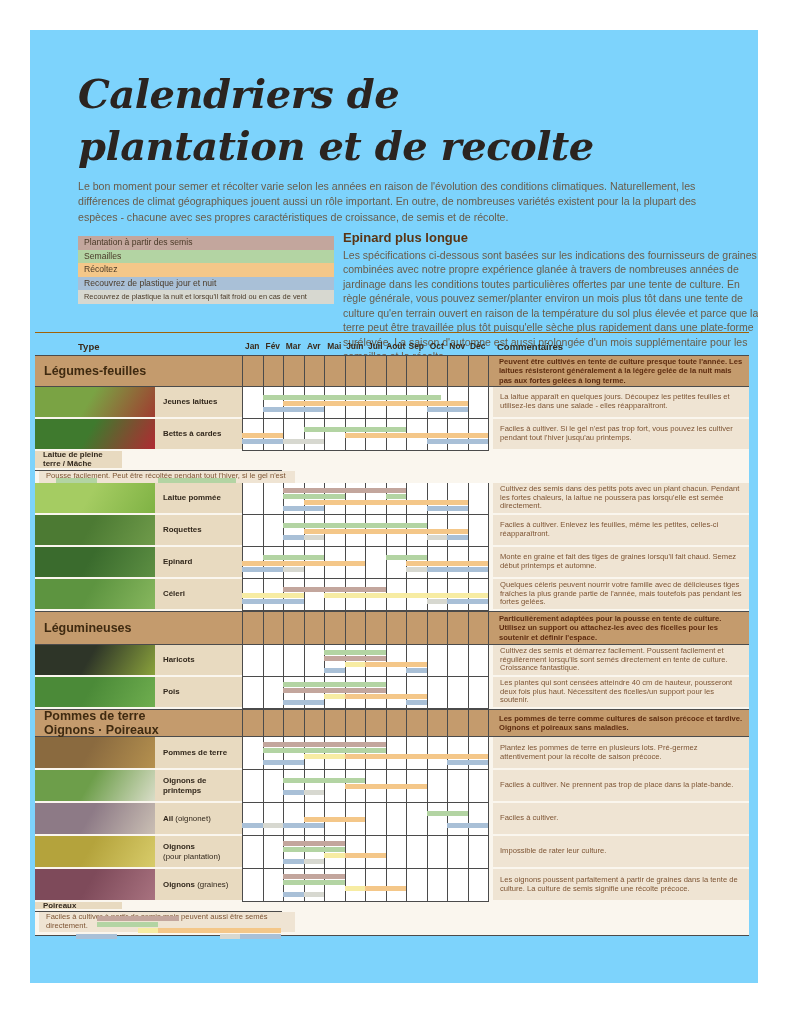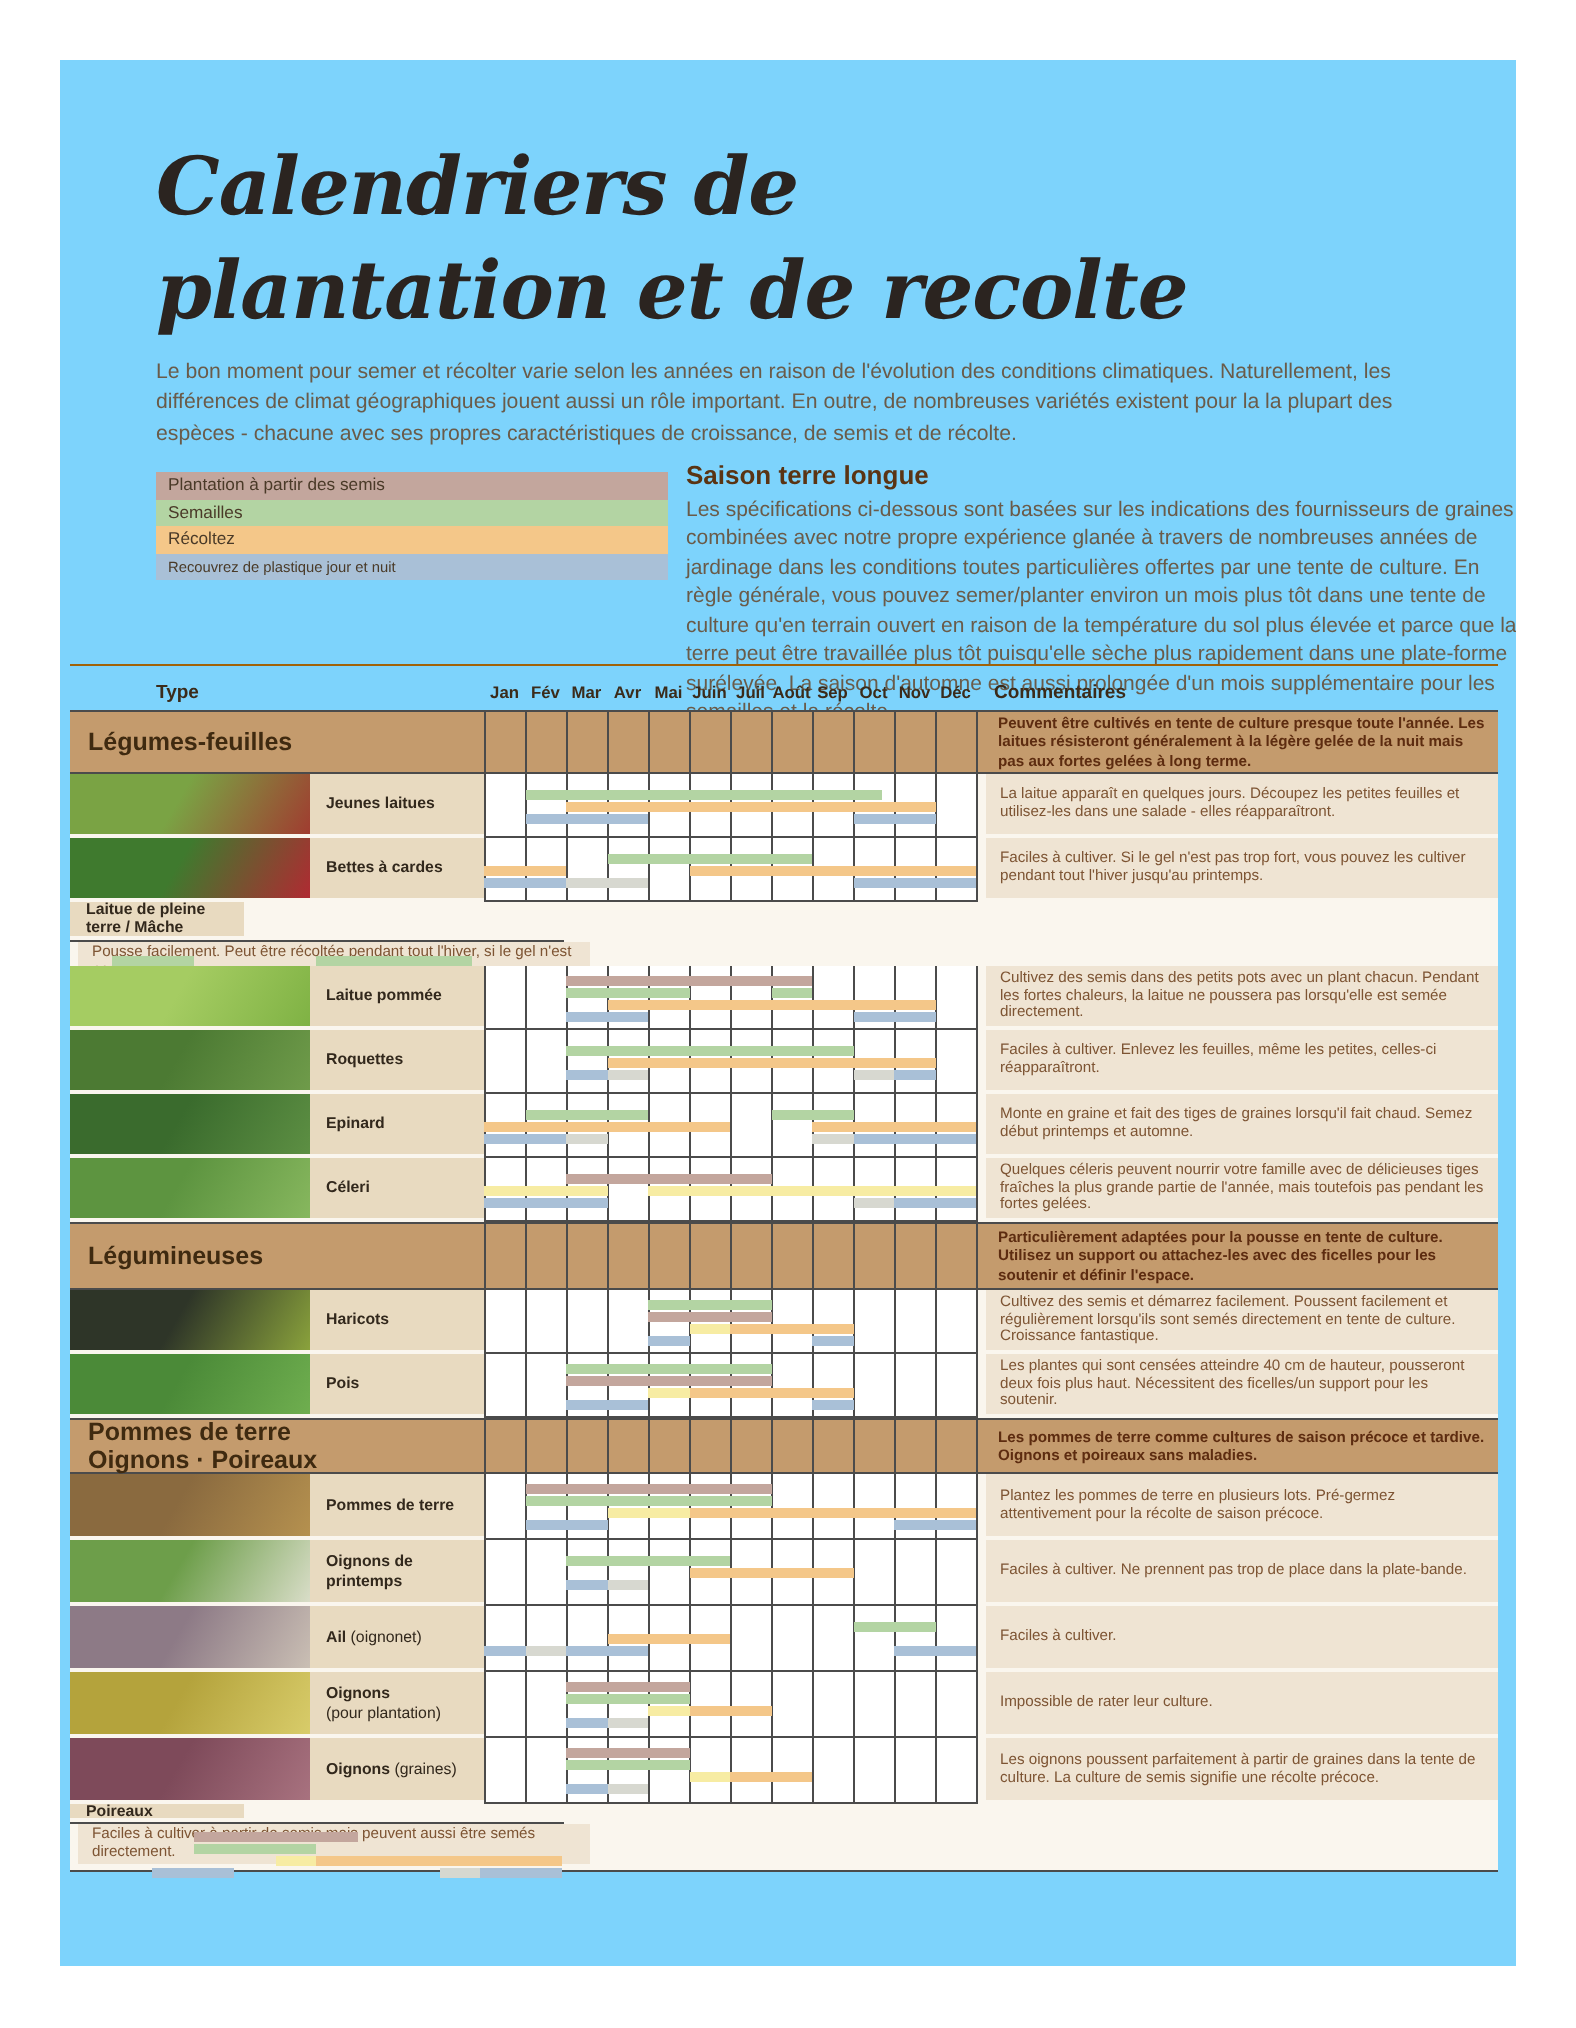--- a/index.html
+++ b/index.html
@@ -55,24 +55,25 @@
     <div>plantation et de recolte</div>
   </div>
 
   <div class="intro">Le bon moment pour semer et récolter varie selon les années en raison de l'évolution des conditions climatiques. Naturellement, les différences de climat géographiques jouent aussi un rôle important. En outre, de nombreuses variétés existent pour la la plupart des espèces - chacune avec ses propres caractéristiques de croissance, de semis et de récolte.</div>
 
   <div class="legend">
       <div class="lgrow" style="background: rgb(195, 166, 157);">Plantation à partir des semis</div>
       <div class="lgrow" style="background: rgb(179, 212, 163);">Semailles</div>
       <div class="lgrow" style="background: rgb(244, 199, 137);">Récoltez</div>
       <div class="lgrow" style="background: rgb(169, 192, 215);">Recouvrez de plastique jour et nuit</div>
+      <div class="lgrow" style="background: rgb(215, 216, 208);">Recouvrez de plastique la nuit et lorsqu'il fait froid ou en cas de vent</div>
     </div>
 
   <div class="season">
-    <div class="h">Saison terre longue</div>
+    <div class="h">Epinard plus longue</div>
     <div class="b">Les spécifications ci-dessous sont basées sur les indications des fournisseurs de graines combinées avec notre propre expérience glanée à travers de nombreuses années de jardinage dans les conditions toutes particulières offertes par une tente de culture. En règle générale, vous pouvez semer/planter environ un mois plus tôt dans une tente de culture qu'en terrain ouvert en raison de la température du sol plus élevée et parce que la terre peut être travaillée plus tôt puisqu'elle sèche plus rapidement dans une plate-forme surélevée. La saison d'automne est aussi prolongée d'un mois supplémentaire pour les semailles et la récolte.</div>
   </div>
 
   <div class="thead">
     <div class="type">Type</div>
     <div class="months">
         <div class="month" style="left: 0px;">Jan</div>
         <div class="month" style="left: 20.5px;">Fév</div>
         <div class="month" style="left: 41px;">Mar</div>
         <div class="month" style="left: 61.5px;">Avr</div>

